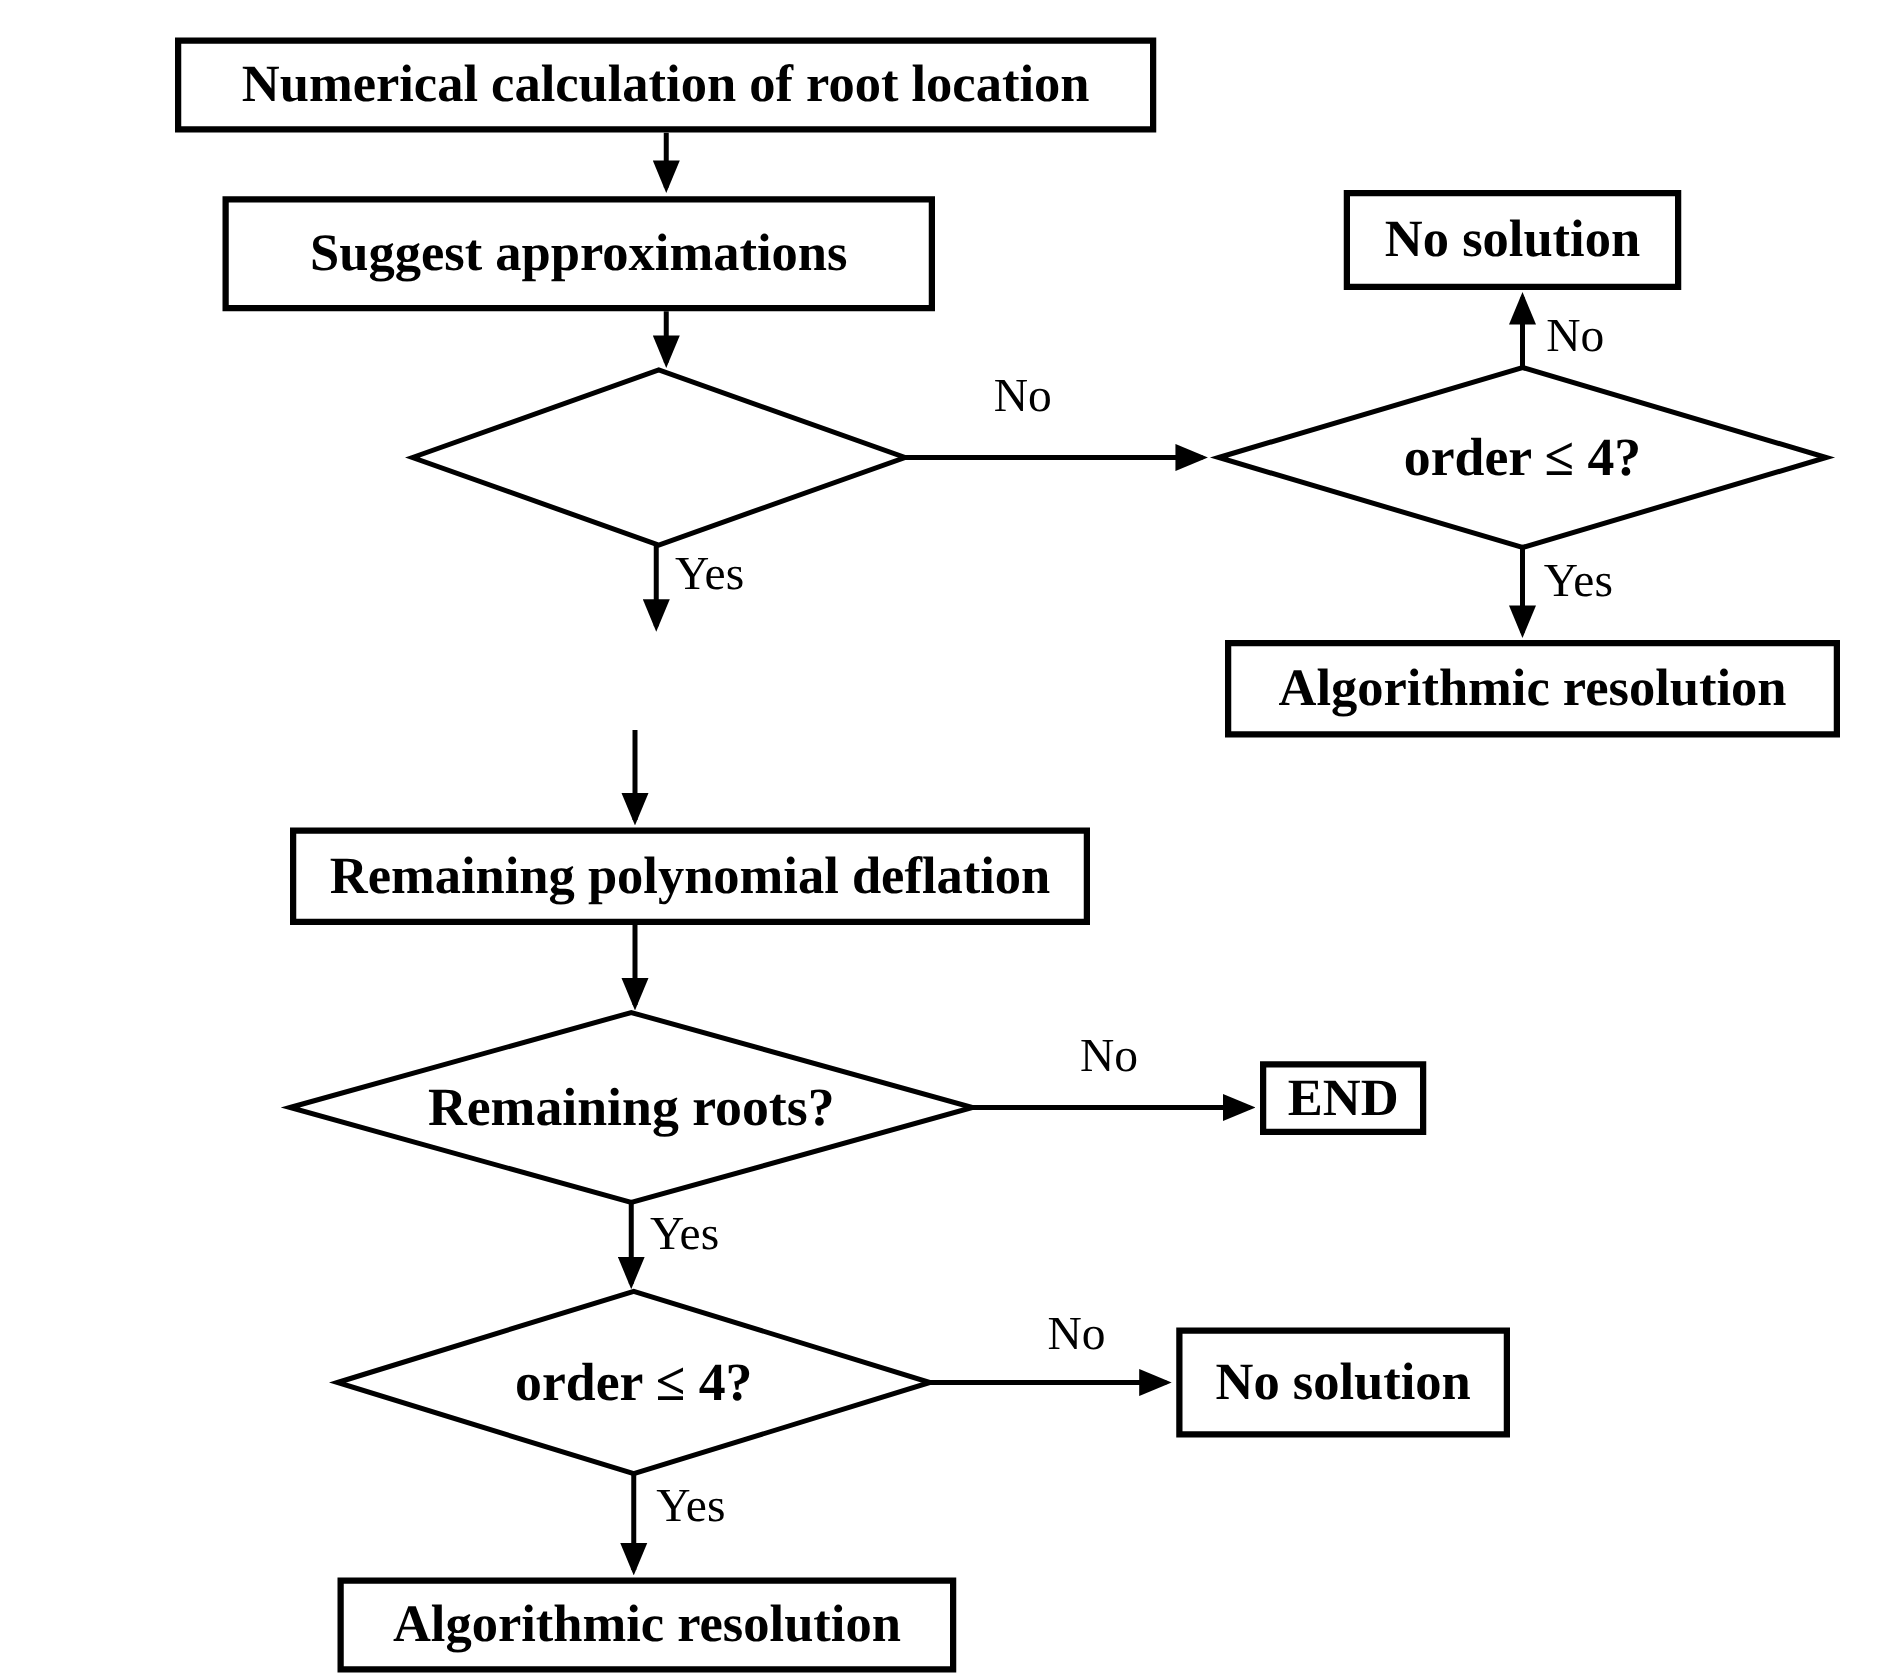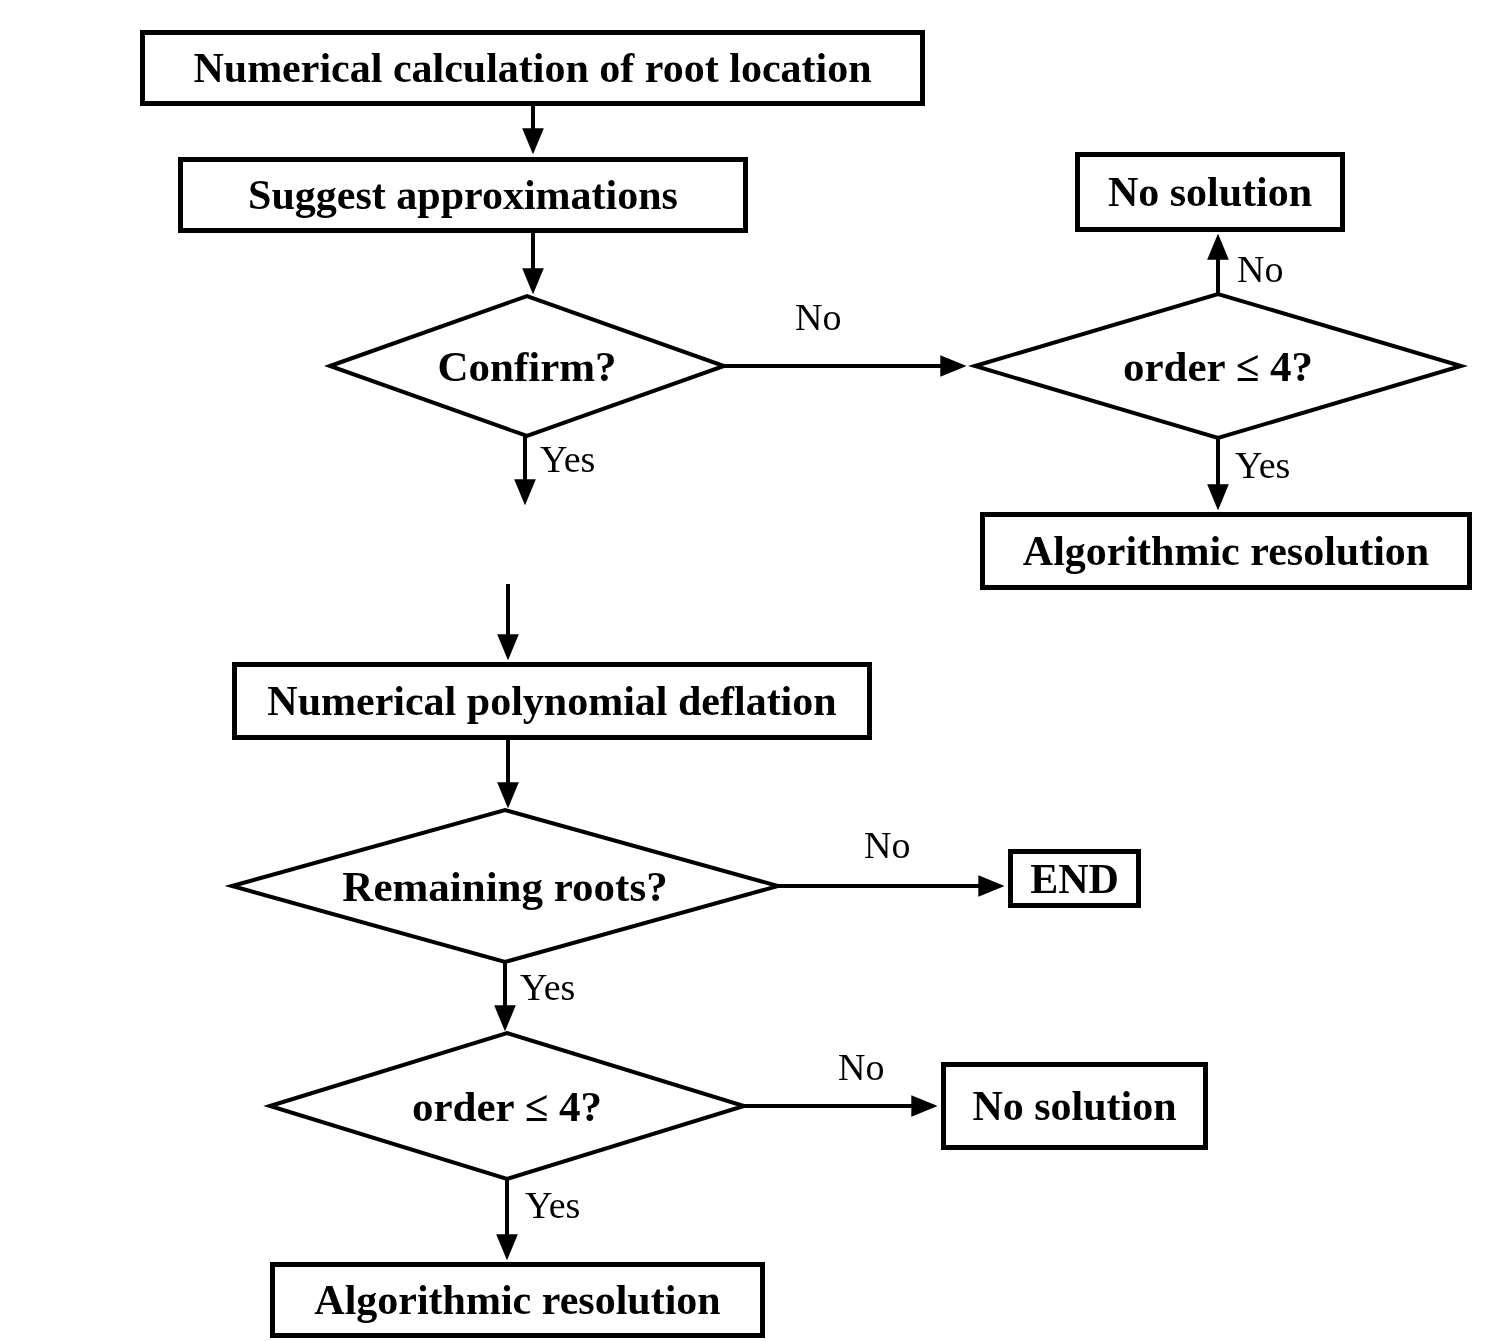--- a/index.html
+++ b/index.html
@@ -51,21 +51,21 @@
     position: absolute;
     font-weight: 400;
     font-size: 38px;
     color: #000000;
     white-space: nowrap;
     line-height: 1;
   }
 
   
   .n-numerical   { left: 140px;  top: 30px;   width: 785px; height: 76px; }
-  .n-suggest     { left: 178px;  top: 157px;  width: 570px; height: 76px; }
+  .n-suggest     { left: 178px;  top: 157px;  width: 570px; height: 92px; }
   .n-extraction  { left: 48px;   top: 507px;  width: 792px; height: 77px; }
   .n-deflation   { left: 232px;  top: 662px;  width: 640px; height: 78px; }
   .n-nosol-right { left: 1075px; top: 152px;  width: 270px; height: 80px; }
   .n-algres-right{ left: 980px;  top: 512px;  width: 492px; height: 78px; }
   .n-end         { left: 1008px; top: 849px;  width: 133px; height: 59px; }
   .n-nosol-bot   { left: 941px;  top: 1062px; width: 267px; height: 88px; }
   .n-algres-bot  { left: 270px;  top: 1262px; width: 495px; height: 76px; }
 
   
   .d-confirm     { left: 330px;  top: 296px;  width: 394px; height: 140px; }
@@ -120,35 +120,32 @@
   <div class="node n-suggest">
     <span>Suggest approximations</span>
   </div>
   <div class="node n-nosol-right">
     <span>No solution</span>
   </div>
   <div class="node n-algres-right">
     <span>Algorithmic resolution</span>
   </div>
   <div class="node n-deflation">
-    <span>Numerical polynomial deflation</span>
+    <span>Remaining polynomial deflation</span>
   </div>
   <div class="node n-end">
     <span>END</span>
   </div>
   <div class="node n-nosol-bot">
     <span>No solution</span>
   </div>
   <div class="node n-algres-bot">
     <span>Algorithmic resolution</span>
   </div>
 
-  <div class="dlabel d-confirm">
-    <span>Confirm?</span>
-  </div>
   <div class="dlabel d-order-right">
     <span>order ≤ 4?</span>
   </div>
   <div class="dlabel d-remaining">
     <span>Remaining roots?</span>
   </div>
   <div class="dlabel d-order-bot">
     <span>order ≤ 4?</span>
   </div>
 

